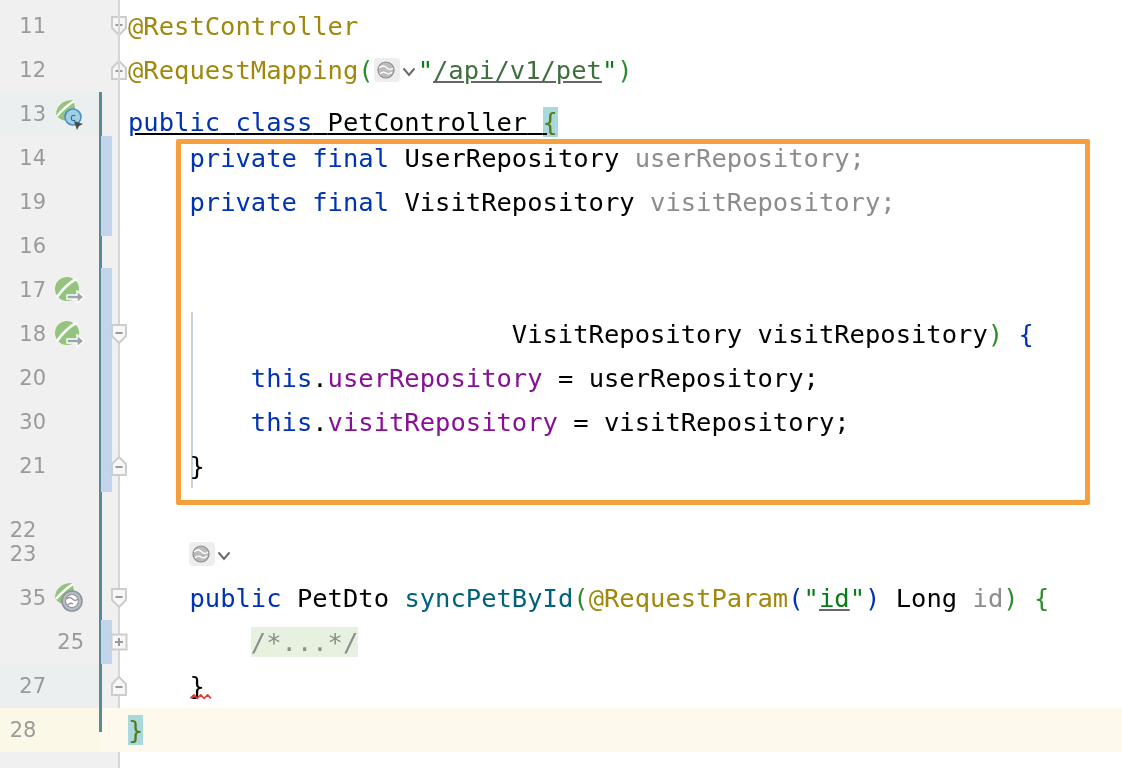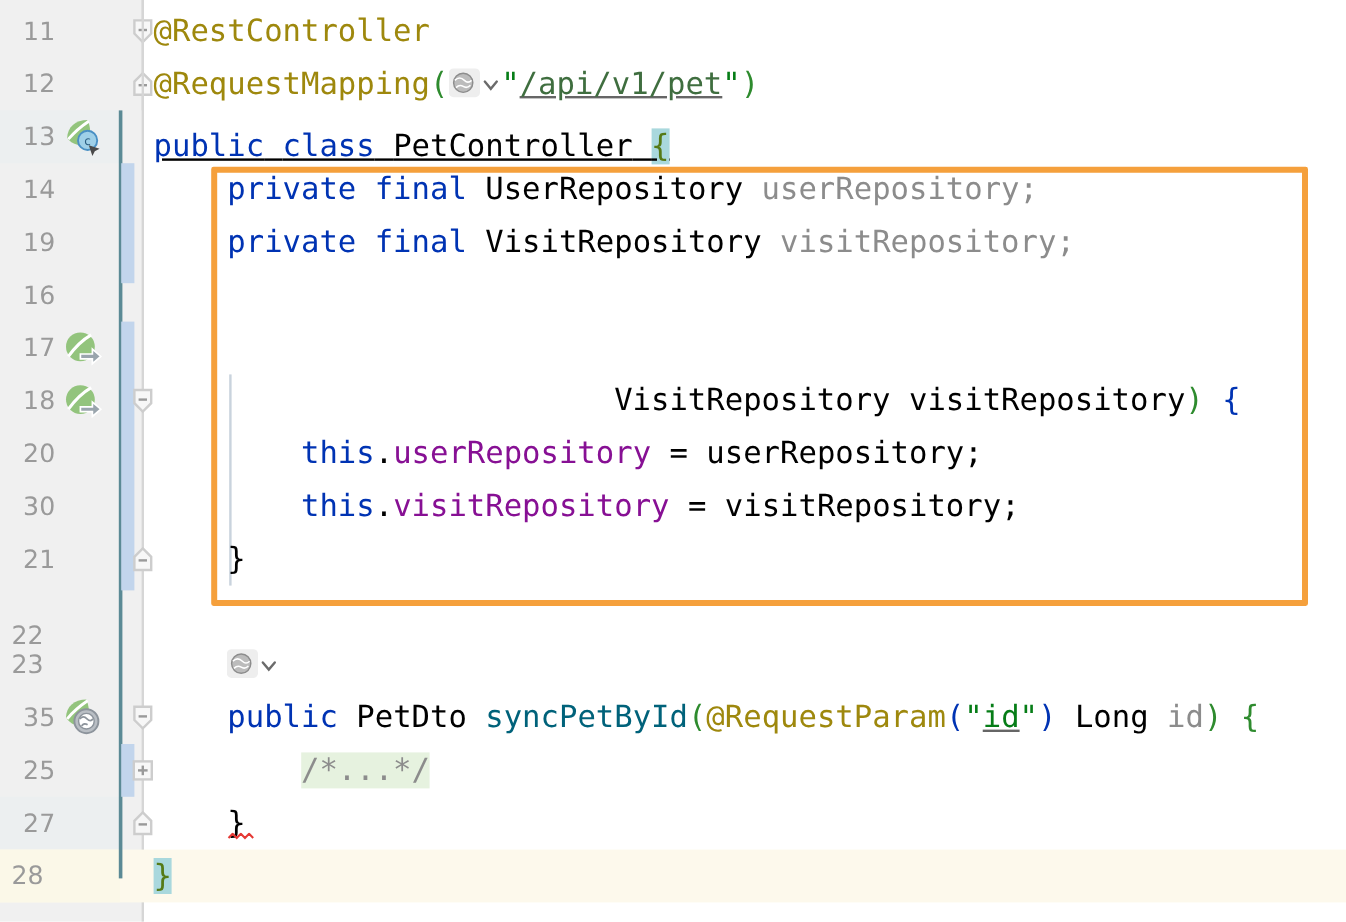--- a/index.html
+++ b/index.html
@@ -209,21 +209,21 @@
   <div class="lineno" style="top:180px;">19</div>
   <div class="lineno" style="top:224px;">16</div>
   <div class="lineno" style="top:268px;">17</div>
   <div class="lineno" style="top:312px;">18</div>
   <div class="lineno" style="top:356px;">20</div>
   <div class="lineno" style="top:400px;">30</div>
   <div class="lineno" style="top:444px;">21</div>
   <div class="lineno" style="top:508px;text-align:center;">22</div>
   <div class="lineno" style="top:532px;text-align:center;">23</div>
   <div class="lineno" style="top:576px;">35</div>
-  <div class="lineno" style="top:620px;">25</div>
+  <div class="lineno" style="top:620px;padding-left:38px;">25</div>
   <div class="lineno" style="top:664px;">27</div>
   <div class="lineno" style="top:708px;text-align:center;">28</div>
 
   <div class="fold" style="top:14px;">
     <svg width="22" height="24" viewBox="0 0 22 24">
       <path d="M4 3 H18 V14 L11 21 L4 14 Z" fill="#f7f7f7" stroke="#cdcdcd" stroke-width="2"></path>
       <rect x="7.5" y="10" width="7" height="2" fill="#9a9a9a"></rect>
     </svg>
   </div>
 

